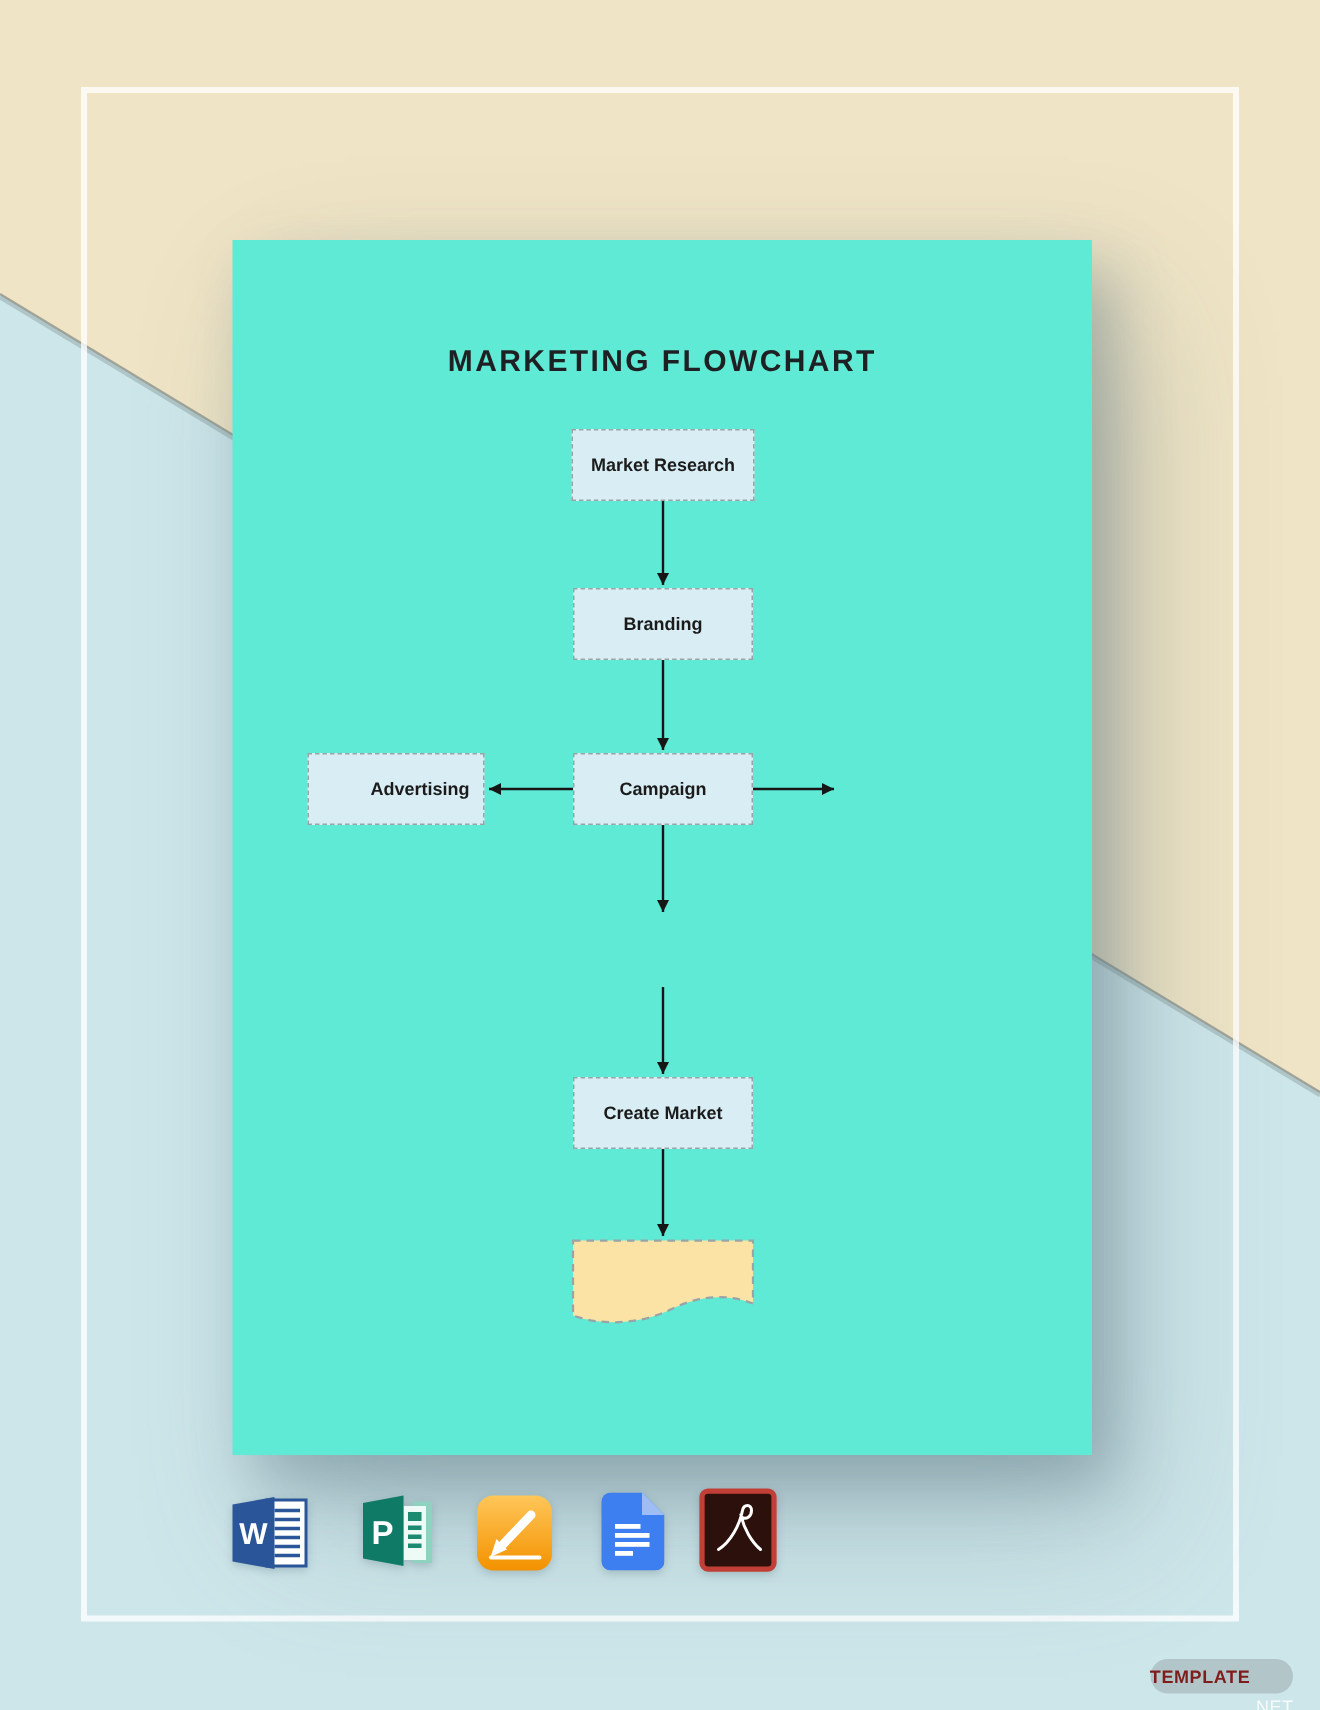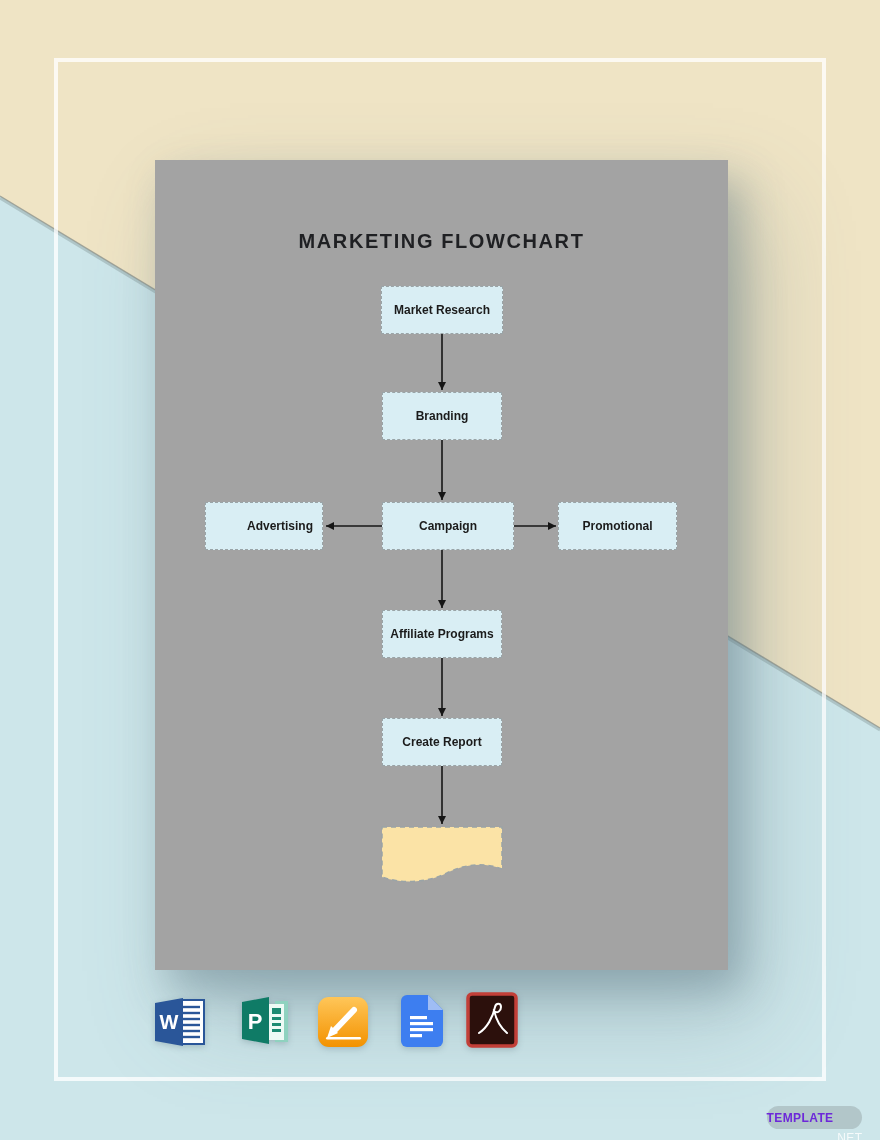--- a/index.html
+++ b/index.html
@@ -8,37 +8,37 @@
     background:#cde6ea;
     font-family:"Liberation Sans", sans-serif;
   }
   .bg-svg{position:absolute;left:0;top:0;z-index:0;}
   .inner-frame{
     position:absolute;left:54px;top:58px;width:772px;height:1023px;
     box-sizing:border-box;border:4px solid rgba(255,255,255,0.78);z-index:1;
   }
   .page{
     position:absolute;left:155px;top:160px;width:573px;height:810px;
-    background:#a3a3a3;z-index:2;
+    background:#5eead4;z-index:2;
     box-shadow:14px 20px 38px rgba(93,120,130,0.42), 30px 46px 90px rgba(93,120,130,0.30);
   }
   .page-title{
     position:absolute;left:0;top:70px;width:100%;text-align:center;
     font-size:20px;font-weight:700;letter-spacing:1.6px;color:#1f2023;margin:0;
   }
   .node{
     position:absolute;box-sizing:border-box;
     background:#d9eef4;border:1.6px dashed #9aa4a7;
     display:flex;align-items:center;justify-content:center;
     font-size:12px;font-weight:700;color:#1b1b1b;white-space:nowrap;
   }
   .n-market{left:226px;top:126px;width:122px;height:48px;}
   .n-branding{left:227px;top:232px;width:120px;height:48px;}
   .n-advertising{left:50px;top:342px;width:118px;height:48px;padding-left:32px;}
-  .n-campaign{left:227px;top:342px;width:132px;height:48px;justify-content:center;}
+  .n-campaign{left:227px;top:342px;width:120px;height:48px;justify-content:center;}
   .n-promotional{left:403px;top:342px;width:119px;height:48px;}
   .n-affiliate{left:227px;top:450px;width:120px;height:48px;}
   .n-create{left:227px;top:558px;width:120px;height:48px;}
   .report-node{
     position:absolute;left:226px;top:666px;width:122px;height:58px;
   }
   .report-node svg{position:absolute;left:0;top:0;}
   .report-label{
     position:absolute;left:0;top:0;width:100%;height:48px;
     display:flex;align-items:center;justify-content:center;
@@ -51,21 +51,21 @@
   .i-publisher{left:238px;top:993px;}
   .i-pages{left:318px;top:996px;}
   .i-gdocs{left:400px;top:995px;}
   .i-pdf{left:466px;top:992px;}
   .watermark{
     position:absolute;left:767px;top:1106px;width:95px;height:23px;z-index:2;
     background:#b2c6c9;border-radius:12px;
     display:flex;align-items:center;justify-content:center;
     font-size:12px;letter-spacing:0.4px;color:#ffffff;
   }
-  .watermark .bold{font-weight:700;color:#6d28d9;}
+  .watermark .bold{font-weight:700;color:#7f1d1d;}
   .watermark .light{font-weight:400;color:rgba(255,255,255,0.82);margin-top:40px;}
 </style>
 </head>
 <body>
 
 <svg class="bg-svg" width="880" height="1140" viewBox="0 0 880 1140">
   <polygon points="0,0 880,0 880,728 0,196" fill="#efe4c5"></polygon>
   <line x1="0" y1="198" x2="880" y2="730" stroke="rgba(40,50,45,0.18)" stroke-width="3"></line>
   <line x1="0" y1="196" x2="880" y2="728" stroke="#8d9087" stroke-width="1.4" opacity="0.75"></line>
 </svg>
@@ -97,28 +97,22 @@
   </div>
   <div class="node n-branding">
     <span>Branding</span>
   </div>
   <div class="node n-advertising">
     <span>Advertising</span>
   </div>
   <div class="node n-campaign">
     <span>Campaign</span>
   </div>
-  <div class="node n-promotional">
-    <span>Promotional</span>
-  </div>
-  <div class="node n-affiliate">
-    <span>Affiliate Programs</span>
-  </div>
   <div class="node n-create">
-    <span>Create Report</span>
+    <span>Create Market</span>
   </div>
 
   <div class="report-node">
     <svg width="122" height="58" viewBox="0 0 122 58">
       <path d="M1,1 H121 V43 C103,36 84,38 66,47 C46,57 20,58 1,51 Z" fill="#fbe3a6" stroke="#9aa4a7" stroke-width="1.5" stroke-dasharray="5 4"></path>
     </svg>
   </div>
 </div>
 
 <div class="formats">

